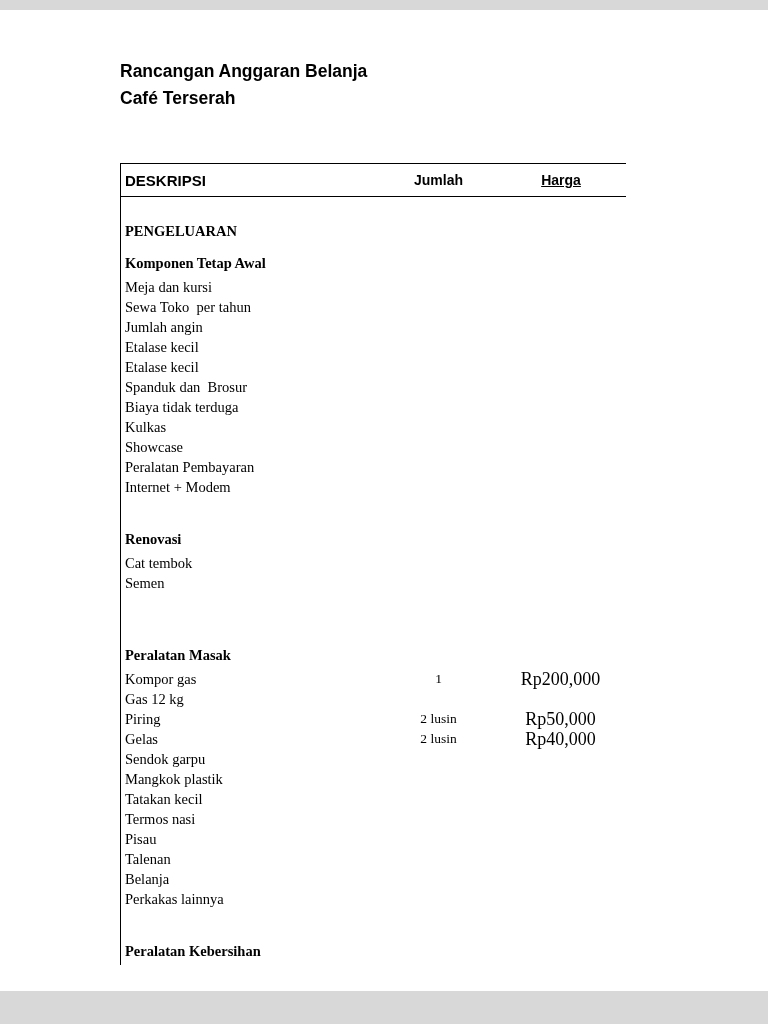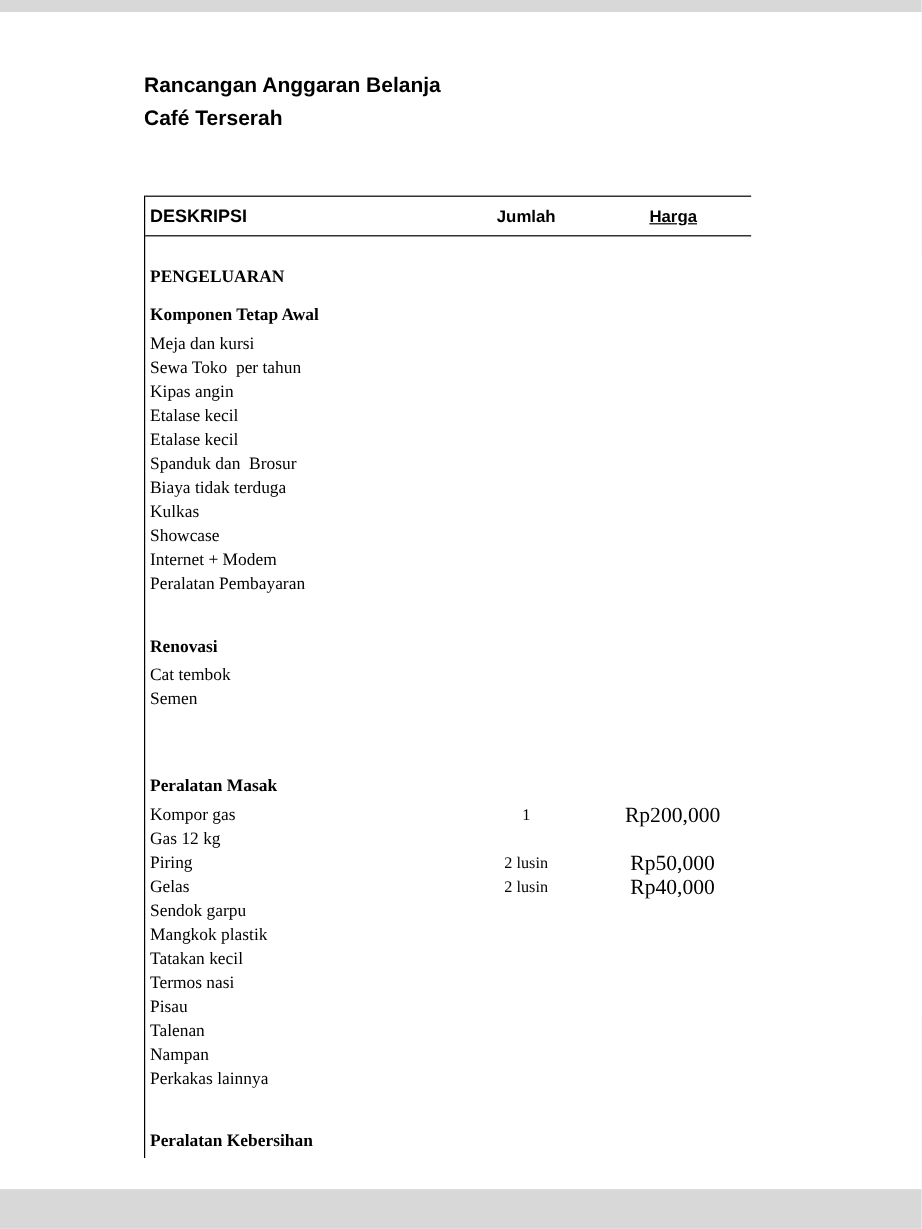--- a/index.html
+++ b/index.html
@@ -84,21 +84,21 @@
           <div class="cell name">Meja dan kursi</div>
           <div class="cell qty"></div>
           <div class="cell price"></div>
         </div>
         <div class="row item">
           <div class="cell name">Sewa Toko  per tahun</div>
           <div class="cell qty"></div>
           <div class="cell price"></div>
         </div>
         <div class="row item">
-          <div class="cell name">Kipas angin</div>
+          <div class="cell name">Jumlah angin</div>
           <div class="cell qty"></div>
           <div class="cell price"></div>
         </div>
         <div class="row item">
           <div class="cell name">Etalase kecil</div>
           <div class="cell qty"></div>
           <div class="cell price"></div>
         </div>
         <div class="row item">
           <div class="cell name">Etalase kecil</div>
@@ -119,26 +119,26 @@
           <div class="cell name">Kulkas</div>
           <div class="cell qty"></div>
           <div class="cell price"></div>
         </div>
         <div class="row item">
           <div class="cell name">Showcase</div>
           <div class="cell qty"></div>
           <div class="cell price"></div>
         </div>
         <div class="row item">
+          <div class="cell name">Peralatan Pembayaran</div>
+          <div class="cell qty"></div>
+          <div class="cell price"></div>
+        </div>
+        <div class="row item">
           <div class="cell name">Internet + Modem</div>
-          <div class="cell qty"></div>
-          <div class="cell price"></div>
-        </div>
-        <div class="row item">
-          <div class="cell name">Peralatan Pembayaran</div>
           <div class="cell qty"></div>
           <div class="cell price"></div>
         </div>
         <div class="row spacer"></div>
         <div class="row heading">Renovasi</div>
         <div class="row item">
           <div class="cell name">Cat tembok</div>
           <div class="cell qty"></div>
           <div class="cell price"></div>
         </div>
@@ -194,21 +194,21 @@
           <div class="cell name">Pisau</div>
           <div class="cell qty"></div>
           <div class="cell price"></div>
         </div>
         <div class="row item">
           <div class="cell name">Talenan</div>
           <div class="cell qty"></div>
           <div class="cell price"></div>
         </div>
         <div class="row item">
-          <div class="cell name">Nampan</div>
+          <div class="cell name">Belanja</div>
           <div class="cell qty"></div>
           <div class="cell price"></div>
         </div>
         <div class="row item">
           <div class="cell name">Perkakas lainnya</div>
           <div class="cell qty"></div>
           <div class="cell price"></div>
         </div>
         <div class="row spacer"></div>
         <div class="row heading">Peralatan Kebersihan</div>

